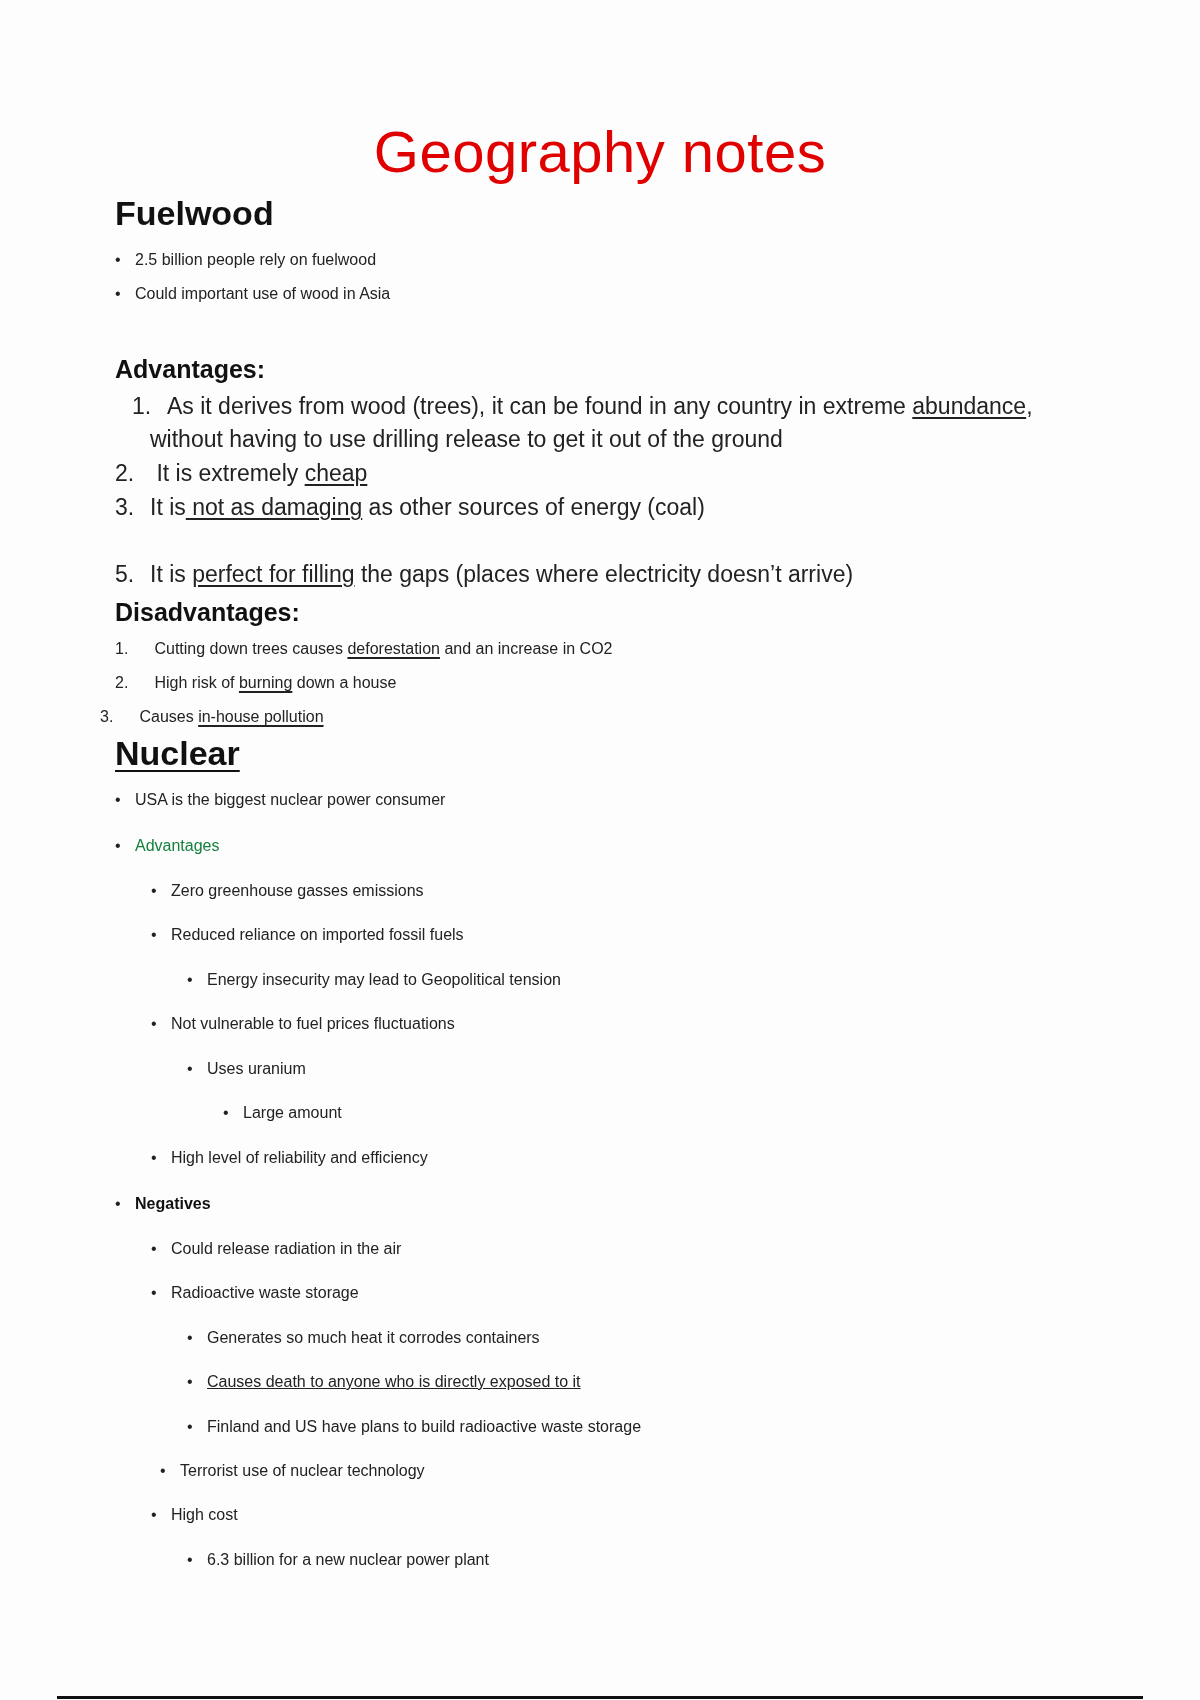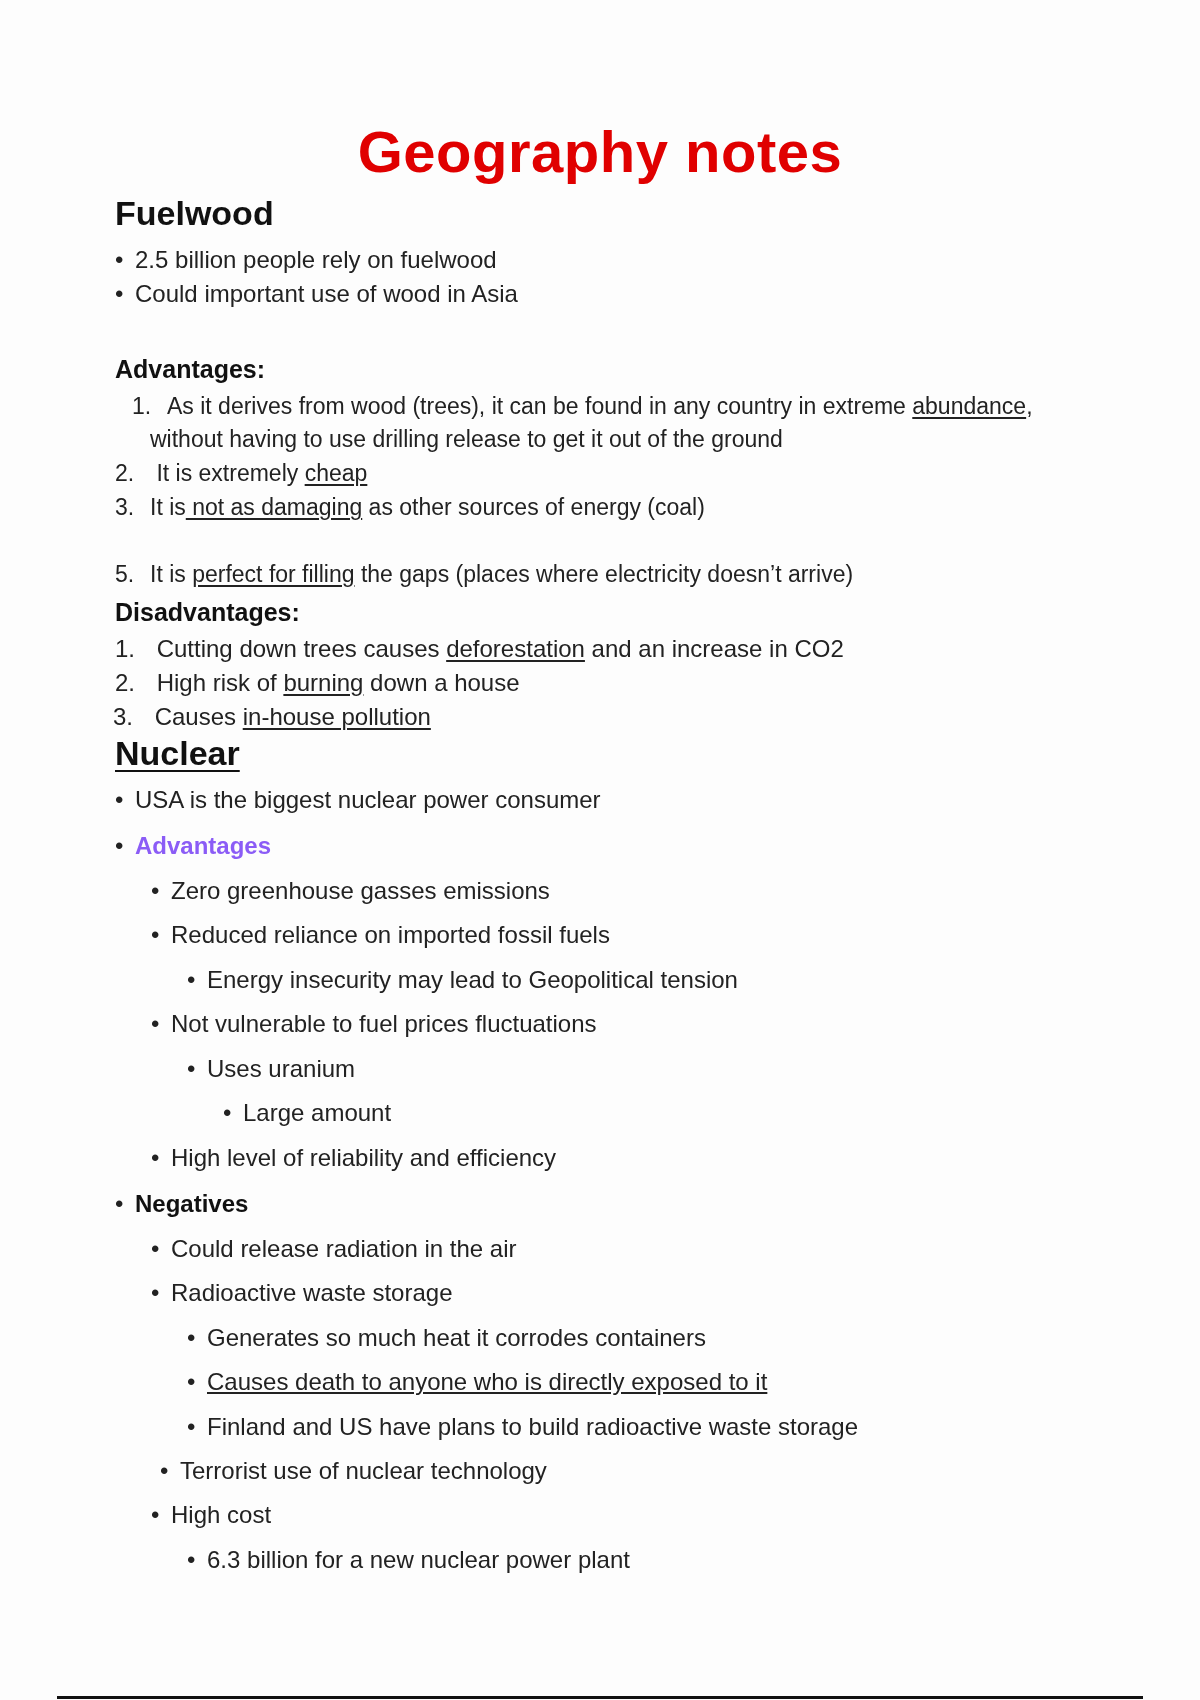--- a/index.html
+++ b/index.html
@@ -8,32 +8,32 @@
     background: #fdfdfd;
     position: relative;
     overflow: hidden;
     font-family: "Liberation Sans", sans-serif;
     color: #1a1a1a;
   }
   .page { position: absolute; left: 0; top: 0; width: 1200px; height: 1700px; }
   .title {
     position: absolute; top: 118px; left: 0; width: 1200px;
     text-align: center;
-    font-size: 58px; font-weight: bold;
+    font-size: 58px; font-weight: normal;
     color: #e00000;
     letter-spacing: 0.5px;
   }
   .h1 {
     position: absolute; left: 115px;
     font-size: 34px; font-weight: bold; color: #111;
   }
   .h1.u { text-decoration: underline; text-underline-offset: 5px; text-decoration-thickness: 2px; }
   .line {
     position: absolute;
-    font-size: 24px; line-height: 30px; white-space: nowrap; color: #222;
+    font-size: 16px; line-height: 30px; white-space: nowrap; color: #222;
   }
   .bullet { display: inline-block; width: 20px; }
   .sub { font-size: 25px; font-weight: bold; color: #111; }
   .num { display: inline-block; width: 35px; }
   u { text-underline-offset: 3px; text-decoration-thickness: 1.5px; }
   .nb { font-size: 23px; }
   .bottom-rule {
     position: absolute; left: 57px; width: 1086px; top: 1696px; height: 3px; background: #111;
   }
 </style>
@@ -70,29 +70,29 @@
   </div>
 
   <div class="line sub" style="left:115px;top:597px;">Disadvantages:</div>
 
   <div class="line" style="left:115px;top:634px;">
     <span class="num">1.</span><span style="white-space:pre"> Cutting down trees causes </span><u>deforestation</u><span style="white-space:pre"> and an increase in CO2</span>
   </div>
   <div class="line" style="left:115px;top:668px;">
     <span class="num">2.</span><span style="white-space:pre"> High risk of </span><u>burning</u><span style="white-space:pre"> down a house</span>
   </div>
-  <div class="line" style="left:113px;top:702px;">
+  <div class="line" style="left:100px;top:702px;">
     <span class="num">3.</span><span style="white-space:pre"> Causes </span><u>in-house pollution</u>
   </div>
 
   <div class="h1 u" style="top:734px;">Nuclear</div>
 
   <div id="nuclear-list">
       <div class="line" style="left: 115px; top: 785px;"><span class="bullet">•</span><span>USA is the biggest nuclear power consumer</span></div>
-      <div class="line" style="left: 115px; top: 831px;"><span class="bullet">•</span><span style="font-weight: bold; color: #8b5cf6;">Advantages</span></div>
+      <div class="line" style="left: 115px; top: 831px;"><span class="bullet">•</span><span style="font-weight: normal; color: #15803d;">Advantages</span></div>
       <div class="line" style="left: 151px; top: 876px;"><span class="bullet">•</span><span>Zero greenhouse gasses emissions</span></div>
       <div class="line" style="left: 151px; top: 920px;"><span class="bullet">•</span><span>Reduced reliance on imported fossil fuels</span></div>
       <div class="line" style="left: 187px; top: 965px;"><span class="bullet">•</span><span>Energy insecurity may lead to Geopolitical tension</span></div>
       <div class="line" style="left: 151px; top: 1009px;"><span class="bullet">•</span><span>Not vulnerable to fuel prices fluctuations</span></div>
       <div class="line" style="left: 187px; top: 1054px;"><span class="bullet">•</span><span>Uses uranium</span></div>
       <div class="line" style="left: 223px; top: 1098px;"><span class="bullet">•</span><span>Large amount</span></div>
       <div class="line" style="left: 151px; top: 1143px;"><span class="bullet">•</span><span>High level of reliability and efficiency</span></div>
       <div class="line" style="left: 115px; top: 1189px;"><span class="bullet">•</span><span style="font-weight: bold; color: rgb(17, 17, 17);">Negatives</span></div>
       <div class="line" style="left: 151px; top: 1234px;"><span class="bullet">•</span><span>Could release radiation in the air</span></div>
       <div class="line" style="left: 151px; top: 1278px;"><span class="bullet">•</span><span>Radioactive waste storage</span></div>

